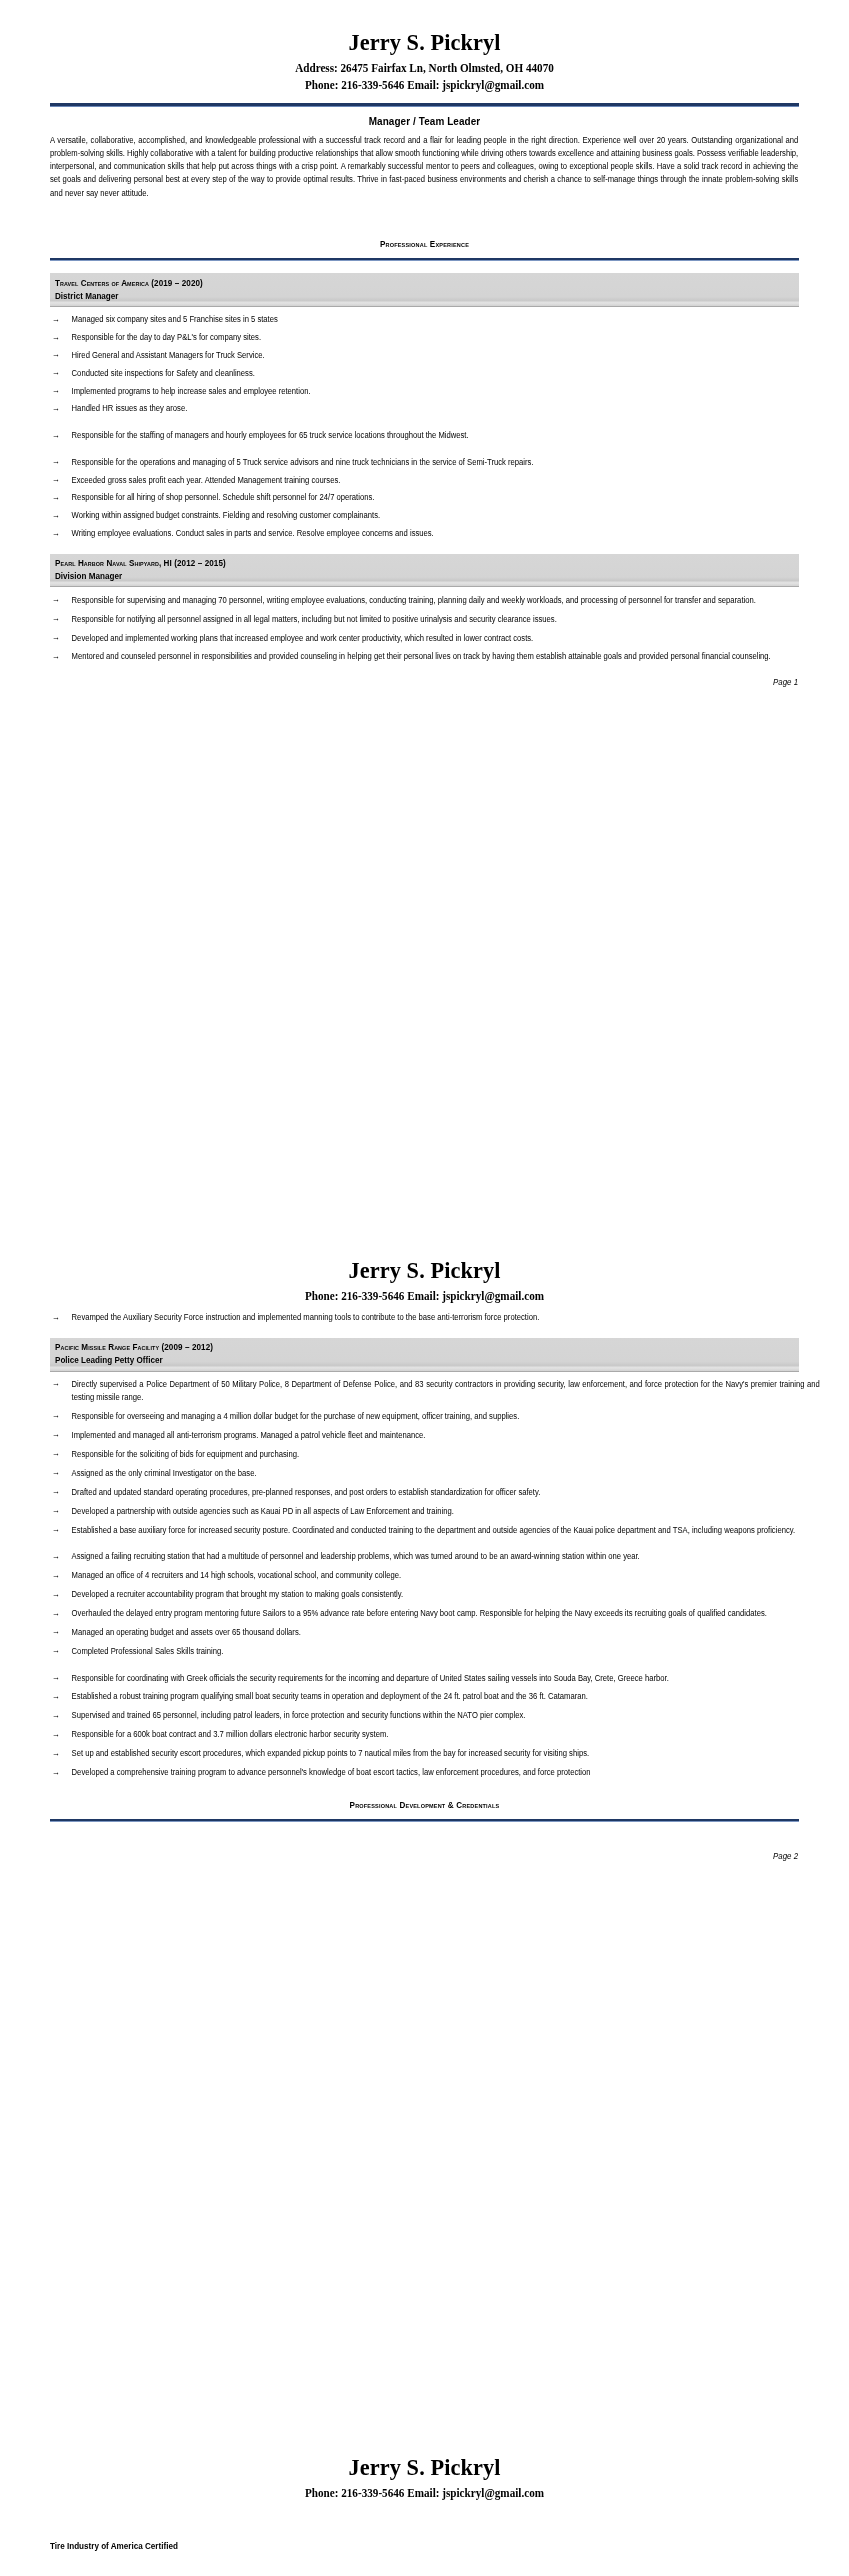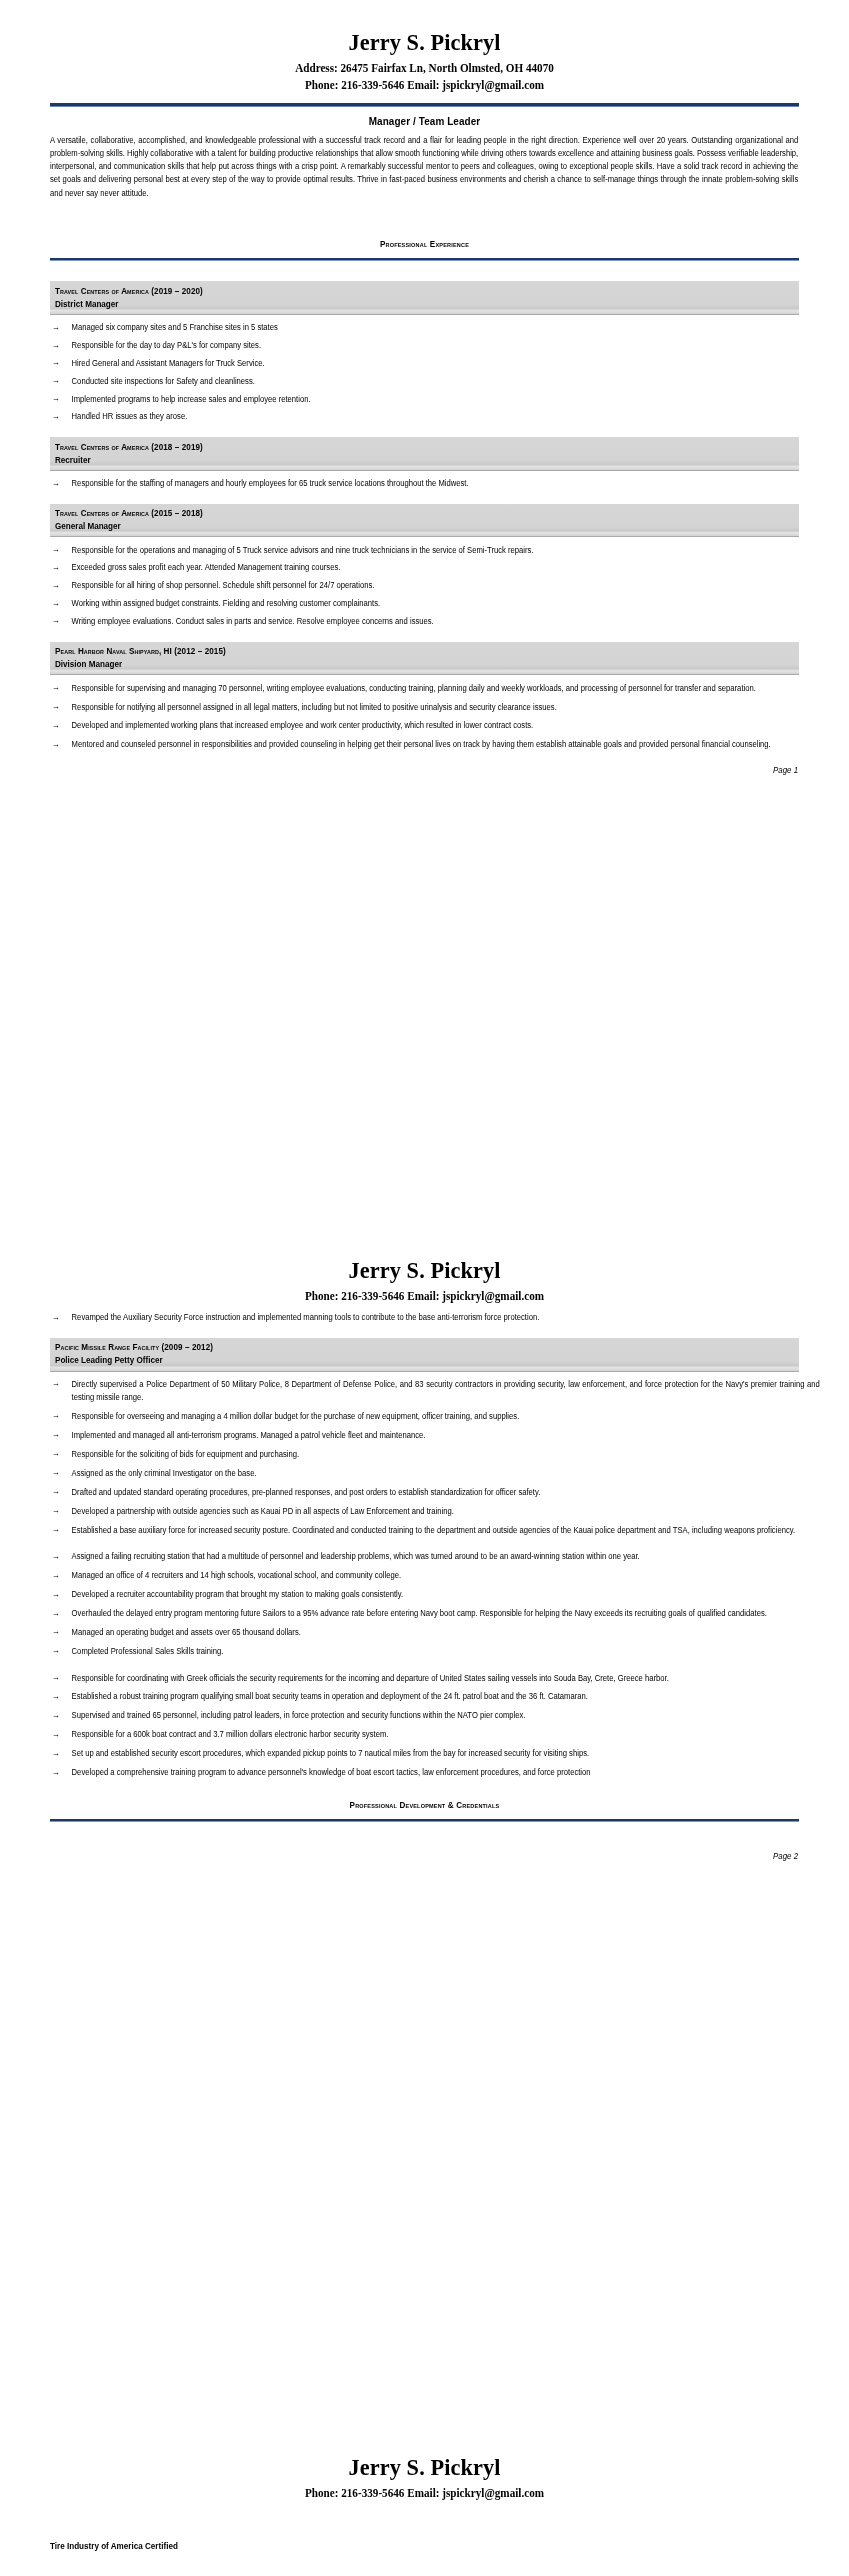--- a/index.html
+++ b/index.html
@@ -84,21 +84,21 @@
     font-variant: small-caps;
     letter-spacing: 0.2px;
     margin: 0;
     transform: scaleX(0.92);
   }
   .section-heading.sh-exp  { margin-top: 39px; }
   .section-heading.sh-dev  { margin-top: 20.6px; }
 
   
   .job-block { margin-top: 13.4px; }
-  .job-block.first { margin-top: 20px; }
+  .job-block.first { margin-top: 12px; }
 
   .job-head {
     background: linear-gradient(to bottom, #d6d6d6 0%, #d4d4d4 72%, #c9c9c9 83%, #e4e4e4 90%, #d2d2d2 100%);
     border-bottom: 1px solid #a9a9a9;
     padding: 3.6px 5.2px 4.1px 5.2px;
     box-sizing: border-box;
   }
   .company {
     font-weight: bold;
     font-size: 9px;
@@ -211,34 +211,26 @@
       <li><span class="arrow">→</span><span>Managed six company sites and 5 Franchise sites in 5 states</span></li>
       <li><span class="arrow">→</span><span>Responsible for the day to day P&amp;L's for company sites.</span></li>
       <li><span class="arrow">→</span><span>Hired General and Assistant Managers for Truck Service.</span></li>
       <li><span class="arrow">→</span><span>Conducted site inspections for Safety and cleanliness.</span></li>
       <li><span class="arrow">→</span><span>Implemented programs to help increase sales and employee retention.</span></li>
       <li><span class="arrow">→</span><span>Handled HR issues as they arose.</span></li>
     </ul>
   </div>
 
   <div class="job-block">
-    <div class="job-head">
-      <div class="company">Travel Centers of America (2018 – 2019)</div>
-      <div class="position">Recruiter</div>
-    </div>
     <ul class="bullets">
       <li><span class="arrow">→</span><span>Responsible for the staffing of managers and hourly employees for 65 truck service locations throughout the Midwest.</span></li>
     </ul>
   </div>
 
   <div class="job-block">
-    <div class="job-head">
-      <div class="company">Travel Centers of America (2015 – 2018)</div>
-      <div class="position">General Manager</div>
-    </div>
     <ul class="bullets">
       <li><span class="arrow">→</span><span>Responsible for the operations and managing of 5 Truck service advisors and nine truck technicians in the service of Semi-Truck repairs.</span></li>
       <li><span class="arrow">→</span><span>Exceeded gross sales profit each year. Attended Management training courses.</span></li>
       <li><span class="arrow">→</span><span>Responsible for all hiring of shop personnel. Schedule shift personnel for 24/7 operations.</span></li>
       <li><span class="arrow">→</span><span>Working within assigned budget constraints. Fielding and resolving customer complainants.</span></li>
       <li><span class="arrow">→</span><span>Writing employee evaluations. Conduct sales in parts and service. Resolve employee concerns and issues.</span></li>
     </ul>
   </div>
 
   <div class="job-block">

